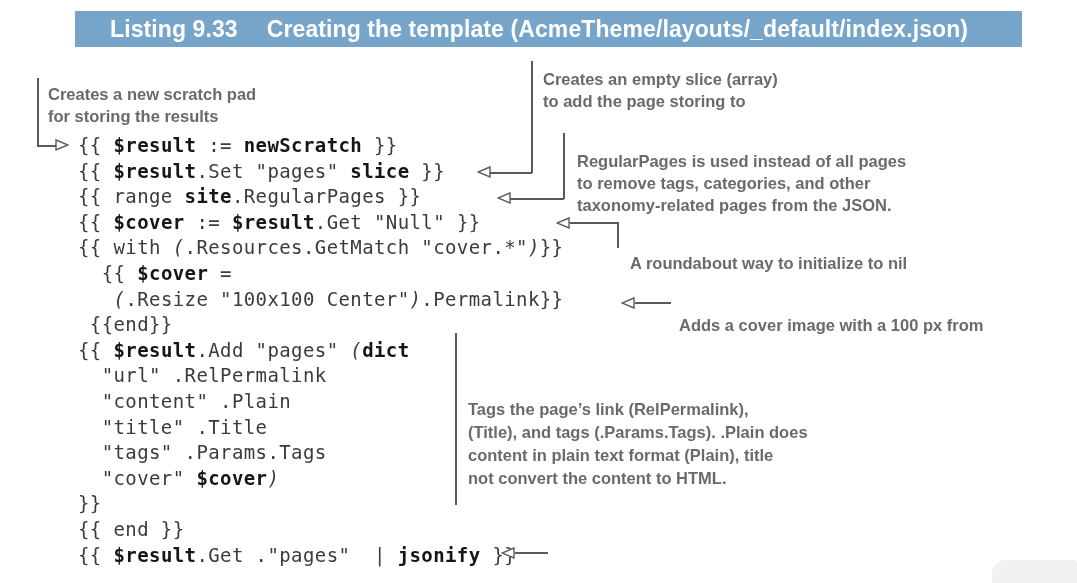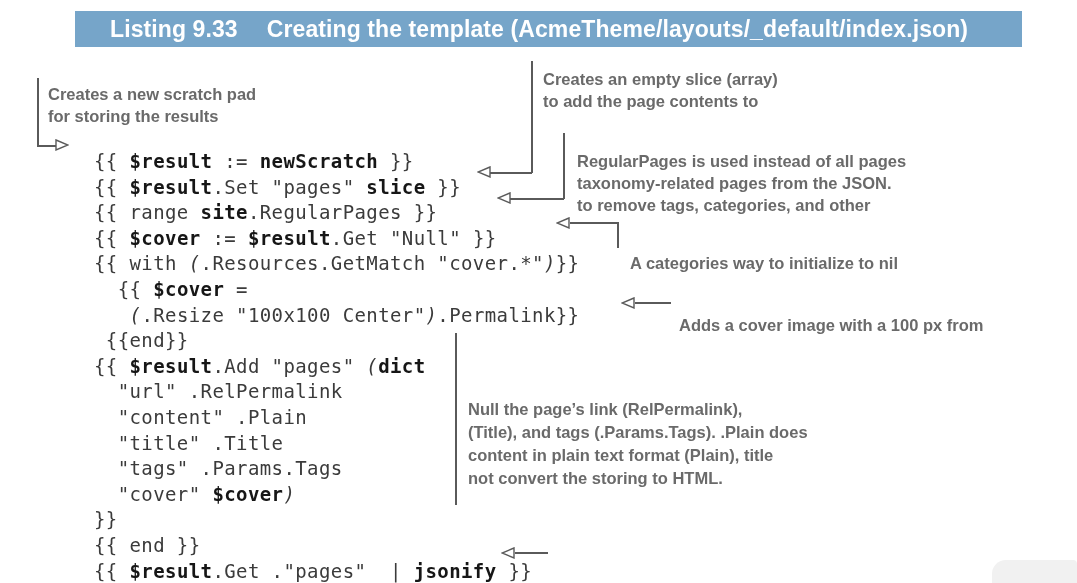--- a/index.html
+++ b/index.html
@@ -11,21 +11,21 @@
   .bar{
     position:absolute;left:75px;top:11px;width:947px;height:36px;
     background:#76a5c9;color:#ffffff;display:flex;align-items:center;
     font-weight:bold;font-size:23px;letter-spacing:0.1px;
     font-family:"Liberation Sans",sans-serif;
   }
   .bar .label{margin-left:35px;white-space:pre;}
   .bar .title{margin-left:29px;white-space:pre;}
   
   pre.code{
-    position:absolute;left:78px;top:133px;margin:16px;
+    position:absolute;left:78px;top:133px;margin:0;
     font-family:"DejaVu Sans Mono","Liberation Mono",monospace;
     font-size:19px;line-height:25.6px;letter-spacing:0.4px;
     color:#3b3b3b;white-space:pre;
   }
   pre.code div{height:25.6px;}
   pre.code .b{font-weight:bold;color:#161616;}
   pre.code .i{font-style:italic;}
   
   .ann{
     position:absolute;color:#6a6a6a;font-weight:bold;
@@ -62,62 +62,62 @@
     <div>for storing the results</div>
   </div>
   <div class="vline" style="left:37px;top:78px;height:68px;"></div>
   <div class="hline" style="left:37px;top:145px;width:19px;"></div>
   <svg class="arrow" style="left:55px;top:139px;" viewBox="0 0 14 12">
     <polygon points="1,1 13,6 1,11" fill="#ffffff" stroke="#5a5a5a" stroke-width="1.4"></polygon>
   </svg>
 
   <div class="ann" style="left:543px;top:47px;">
     <div>Creates an empty slice (array)</div>
-    <div>to add the page contents to</div>
+    <div>to add the page storing to</div>
   </div>
   <div class="vline" style="left:531px;top:61px;height:112px;"></div>
   <div class="hline" style="left:490px;top:172px;width:42px;"></div>
   <svg class="arrow" style="left:477px;top:166px;" viewBox="0 0 14 12">
     <polygon points="13,1 1,6 13,11" fill="#ffffff" stroke="#5a5a5a" stroke-width="1.4"></polygon>
   </svg>
 
   <div class="ann" style="left:577px;top:129px;">
     <div>RegularPages is used instead of all pages</div>
+    <div>to remove tags, categories, and other</div>
     <div>taxonomy-related pages from the JSON.</div>
-    <div>to remove tags, categories, and other</div>
   </div>
   <div class="vline" style="left:563px;top:133px;height:66px;"></div>
   <div class="hline" style="left:510px;top:198px;width:54px;"></div>
   <svg class="arrow" style="left:497px;top:192px;" viewBox="0 0 14 12">
     <polygon points="13,1 1,6 13,11" fill="#ffffff" stroke="#5a5a5a" stroke-width="1.4"></polygon>
   </svg>
 
   <div class="ann" style="left:630px;top:231px;">
-    <div>A categories way to initialize to nil</div>
+    <div>A roundabout way to initialize to nil</div>
   </div>
   <svg class="arrow" style="left:556px;top:217px;" viewBox="0 0 14 12">
     <polygon points="13,1 1,6 13,11" fill="#ffffff" stroke="#5a5a5a" stroke-width="1.4"></polygon>
   </svg>
   <div class="hline" style="left:570px;top:222px;width:48px;"></div>
   <div class="vline" style="left:617px;top:222px;height:26px;"></div>
 
   <div class="ann" style="left:679px;top:293px;">
     <div>Adds a cover image with a 100 px from</div>
   </div>
   <svg class="arrow" style="left:621px;top:297px;" viewBox="0 0 14 12">
     <polygon points="13,1 1,6 13,11" fill="#ffffff" stroke="#5a5a5a" stroke-width="1.4"></polygon>
   </svg>
   <div class="hline" style="left:635px;top:302px;width:36px;"></div>
 
   <div class="vline" style="left:455px;top:333px;height:172px;"></div>
   <div class="ann wide" style="left:468px;top:377px;">
-    <div>Null the page’s link (RelPermalink),</div>
+    <div>Tags the page’s link (RelPermalink),</div>
     <div>(Title), and tags (.Params.Tags). .Plain does</div>
     <div>content in plain text format (Plain), title</div>
-    <div>not convert the storing to HTML.</div>
+    <div>not convert the content to HTML.</div>
   </div>
 
   <svg class="arrow" style="left:501px;top:547px;" viewBox="0 0 14 12">
     <polygon points="13,1 1,6 13,11" fill="#ffffff" stroke="#5a5a5a" stroke-width="1.4"></polygon>
   </svg>
   <div class="hline" style="left:515px;top:552px;width:33px;"></div>
 
   <div class="corner"></div>
 
 </div>

